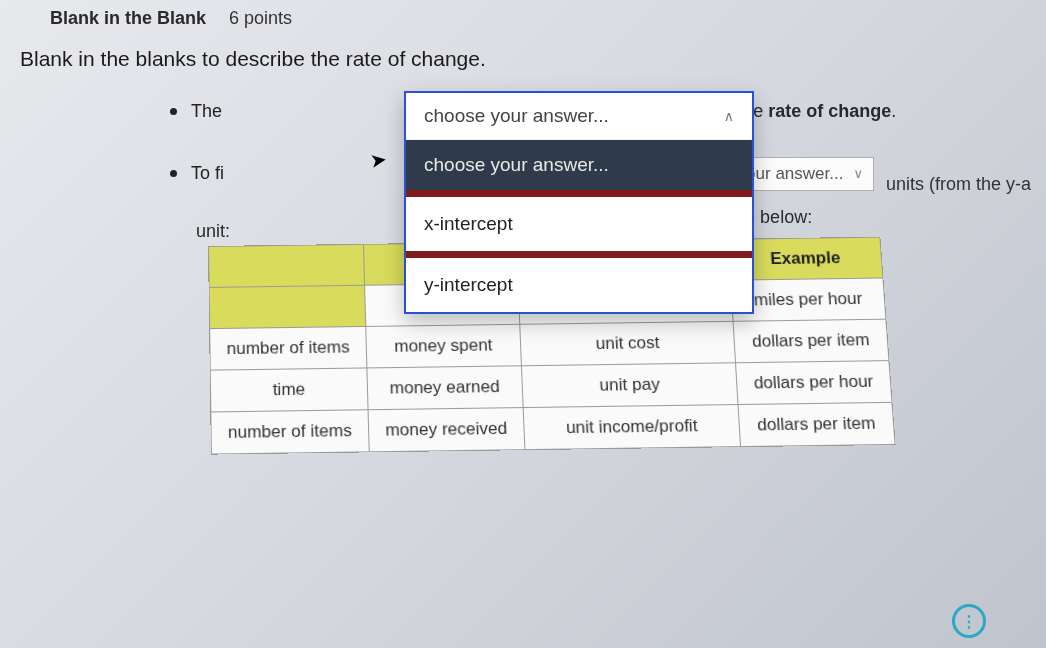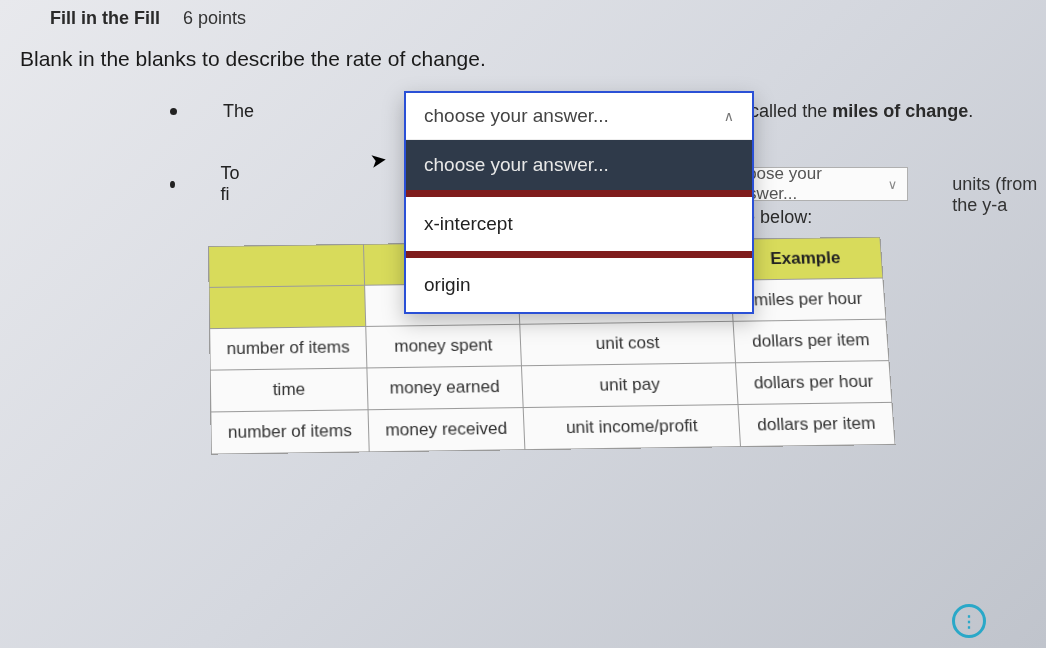--- a/index.html
+++ b/index.html
@@ -26,21 +26,20 @@
     .content {
       padding-left: 170px;
       position: relative;
     }
     .bullet-row {
       display: flex;
       align-items: center;
       font-size: 18px;
       margin-bottom: 30px;
       position: relative;
-      gap: 32px;
     }
     .bullet-dot {
       width: 7px; height: 7px; background:#222; border-radius:50%;
       margin-right: 14px;
     }
     .partial-text { color:#222; }
     .dropdown-closed {
       display: inline-flex;
       align-items: center;
       justify-content: space-between;
@@ -136,58 +135,59 @@
       border: 3px solid #2aa8c8;
       border-radius: 50%;
       display:flex; align-items:center; justify-content:center;
       color:#2aa8c8; font-weight:700;
     }
   </style>
 </head>
 <body>
 
 <div class="header-row">
-  <span class="type">Fill in the Fill</span>
+  <span class="type">Blank in the Blank</span>
   <span class="points">6 points</span>
 </div>
 
 <div class="instruction">Blank in the blanks to describe the rate of change.</div>
 
 <div class="content">
 
   <div class="bullet-row">
     <span class="bullet-dot"></span>
     <span class="partial-text">The</span>
 
     <div class="dropdown-open">
       <div class="dd-header">
         <span>choose your answer...</span>
         <span class="caret-up">∧</span>
       </div>
       <div class="dd-selected">choose your answer...</div>
       <div class="dd-option">x-intercept</div>
-      <div class="dd-option">origin</div>
+      <div class="dd-option">y-intercept</div>
     </div>
 
     <span class="row1-tail" style="margin-left:360px;">
-      <span>of a graph is called the </span><span class="bold">miles of change</span><span>.</span>
+      <span>of a graph is called the </span><span class="bold">rate of change</span><span>.</span>
     </span>
   </div>
 
   <div class="bullet-row" style="margin-top:28px;align-items:center;">
     <span class="bullet-dot"></span>
     <span class="partial-text">To fi</span>
     <span class="row2-tail-a">, divide the</span>
     <span class="dropdown-closed">
       <span>choose your answer...</span>
       <span class="caret-down">∨</span>
     </span>
     <span class="row2-tail-b">units (from the y-a</span>
   </div>
 
+  <div class="frag-unit">unit:</div>
   <div class="frag-s">s are listed in the table below:</div>
 
   <div class="table-wrap">
     <table class="data">
       <tbody>
           <tr>
         <th class="blank-head"></th>
         <th class="blank-head" style="min-width:150px;"></th>
         <th>Interpretation of slope</th>
         <th>Example</th>

